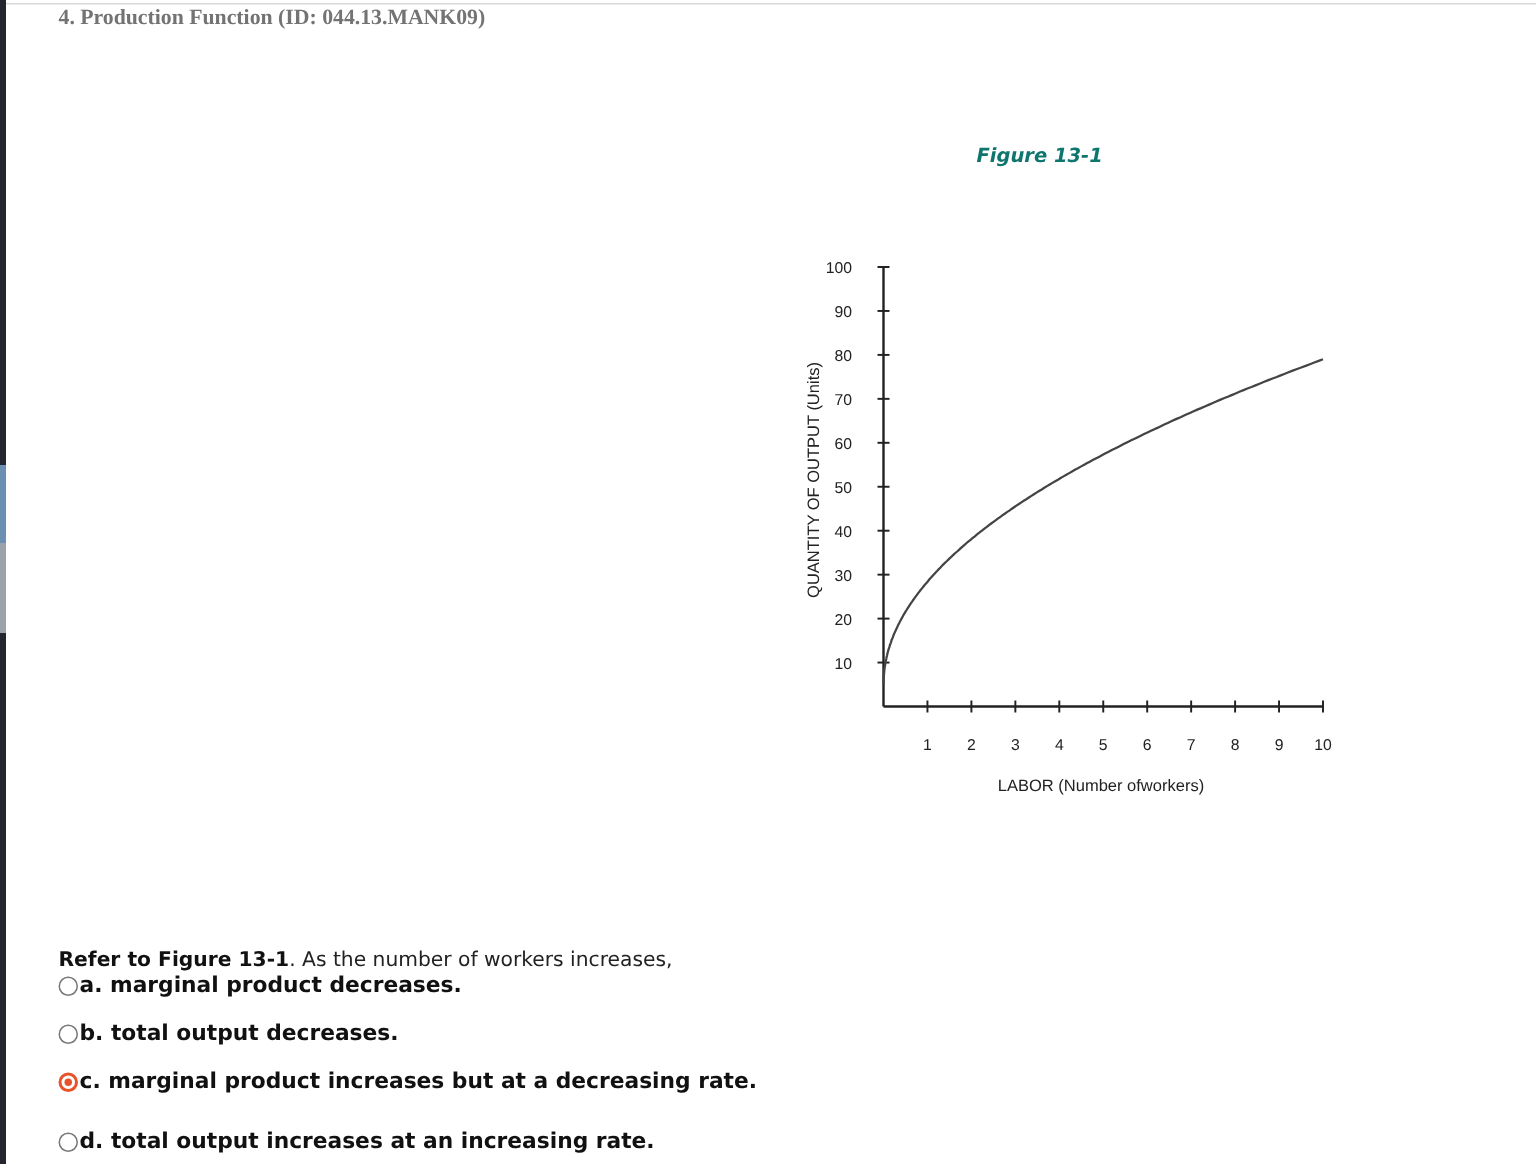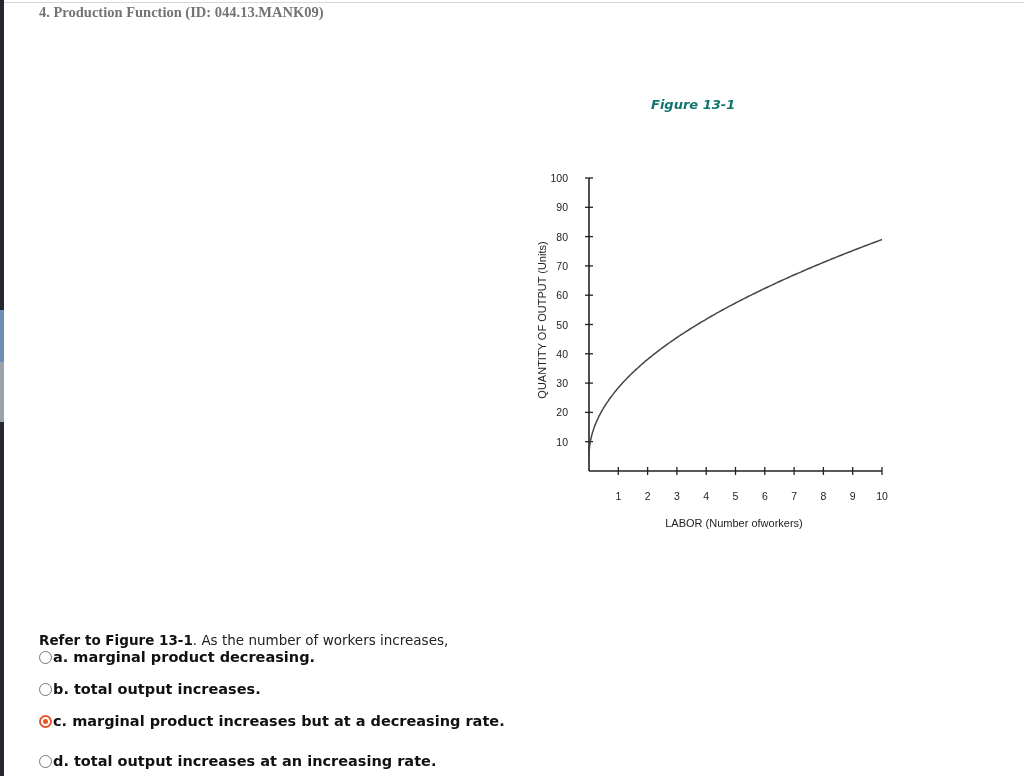--- a/index.html
+++ b/index.html
@@ -85,25 +85,25 @@
     </g>
   <path id="curve" stroke="#444" stroke-width="1.5" fill="none" d="M589.0,456.4L589.0,455.3L589.0,454.2L589.1,453.1L589.1,452.0L589.2,450.9L589.3,449.8L589.4,448.8L589.5,447.7L589.6,446.6L589.7,445.5L589.9,444.4L590.1,443.3L590.2,442.3L590.4,441.2L590.6,440.1L590.9,439.0L591.1,437.9L591.4,436.8L591.6,435.8L591.9,434.7L592.2,433.6L592.5,432.5L592.9,431.4L593.2,430.3L593.6,429.2L594.0,428.2L594.3,427.1L594.7,426.0L595.2,424.9L595.6,423.8L596.0,422.7L596.5,421.7L597.0,420.6L597.5,419.5L598.0,418.4L598.5,417.3L599.0,416.2L599.6,415.2L600.1,414.1L600.7,413.0L601.3,411.9L601.9,410.8L602.5,409.7L603.2,408.6L603.8,407.6L604.5,406.5L605.2,405.4L605.9,404.3L606.6,403.2L607.3,402.1L608.1,401.1L608.8,400.0L609.6,398.9L610.4,397.8L611.2,396.7L612.0,395.6L612.8,394.6L613.6,393.5L614.5,392.4L615.4,391.3L616.3,390.2L617.2,389.1L618.1,388.1L619.0,387.0L619.9,385.9L620.9,384.8L621.9,383.7L622.9,382.6L623.9,381.5L624.9,380.5L625.9,379.4L627.0,378.3L628.0,377.2L629.1,376.1L630.2,375.0L631.3,374.0L632.4,372.9L633.6,371.8L634.7,370.7L635.9,369.6L637.1,368.5L638.3,367.5L639.5,366.4L640.7,365.3L641.9,364.2L643.2,363.1L644.4,362.0L645.7,360.9L647.0,359.9L648.3,358.8L649.7,357.7L651.0,356.6L652.4,355.5L653.7,354.4L655.1,353.4L656.5,352.3L657.9,351.2L659.3,350.1L660.8,349.0L662.3,347.9L663.7,346.9L665.2,345.8L666.7,344.7L668.2,343.6L669.8,342.5L671.3,341.4L672.9,340.4L674.4,339.3L676.0,338.2L677.6,337.1L679.3,336.0L680.9,334.9L682.5,333.8L684.2,332.8L685.9,331.7L687.6,330.6L689.3,329.5L691.0,328.4L692.7,327.3L694.5,326.3L696.2,325.2L698.0,324.1L699.8,323.0L701.6,321.9L703.5,320.8L705.3,319.8L707.1,318.7L709.0,317.6L710.9,316.5L712.8,315.4L714.7,314.3L716.6,313.2L718.6,312.2L720.5,311.1L722.5,310.0L724.5,308.9L726.5,307.8L728.5,306.7L730.5,305.7L732.6,304.6L734.6,303.5L736.7,302.4L738.8,301.3L740.9,300.2L743.0,299.2L745.1,298.1L747.3,297.0L749.4,295.9L751.6,294.8L753.8,293.7L756.0,292.7L758.2,291.6L760.5,290.5L762.7,289.4L765.0,288.3L767.3,287.2L769.6,286.1L771.9,285.1L774.2,284.0L776.5,282.9L778.9,281.8L781.2,280.7L783.6,279.6L786.0,278.6L788.4,277.5L790.8,276.4L793.3,275.3L795.7,274.2L798.2,273.1L800.7,272.1L803.2,271.0L805.7,269.9L808.2,268.8L810.8,267.7L813.3,266.6L815.9,265.5L818.5,264.5L821.1,263.4L823.7,262.3L826.3,261.2L829.0,260.1L831.6,259.0L834.3,258.0L837.0,256.9L839.7,255.8L842.4,254.7L845.1,253.6L847.9,252.5L850.7,251.5L853.4,250.4L856.2,249.3L859.0,248.2L861.8,247.1L864.7,246.0L867.5,245.0L870.4,243.9L873.3,242.8L876.2,241.7L879.1,240.6L882.0,239.5"></path>
   <text id="xaxis-label" x="734" y="527" font-family="Liberation Sans, sans-serif" font-size="11" fill="#222" text-anchor="middle">LABOR (Number ofworkers)</text>
   <text id="yaxis-label" x="0" y="0" font-family="Liberation Sans, sans-serif" font-size="11" fill="#222" text-anchor="middle" transform="translate(546,320) rotate(-90)">QUANTITY OF OUTPUT (Units)</text>
 </svg>
 
 <div class="prompt"><b>Refer to Figure 13-1</b><span>. As the number of workers increases,</span></div>
 
 <div class="option" style="top:649px">
     <span class="radio"></span>
-    <span>a. marginal product decreasing.</span>
+    <span>a. marginal product decreases.</span>
   </div>
 <div class="option" style="top:681px">
     <span class="radio"></span>
-    <span>b. total output increases.</span>
+    <span>b. total output decreases.</span>
   </div>
 <div class="option" style="top:713px">
     <span class="radio checked"></span>
     <span>c. marginal product increases but at a decreasing rate.</span>
   </div>
 <div class="option" style="top:753px">
     <span class="radio"></span>
     <span>d. total output increases at an increasing rate.</span>
   </div>
 

